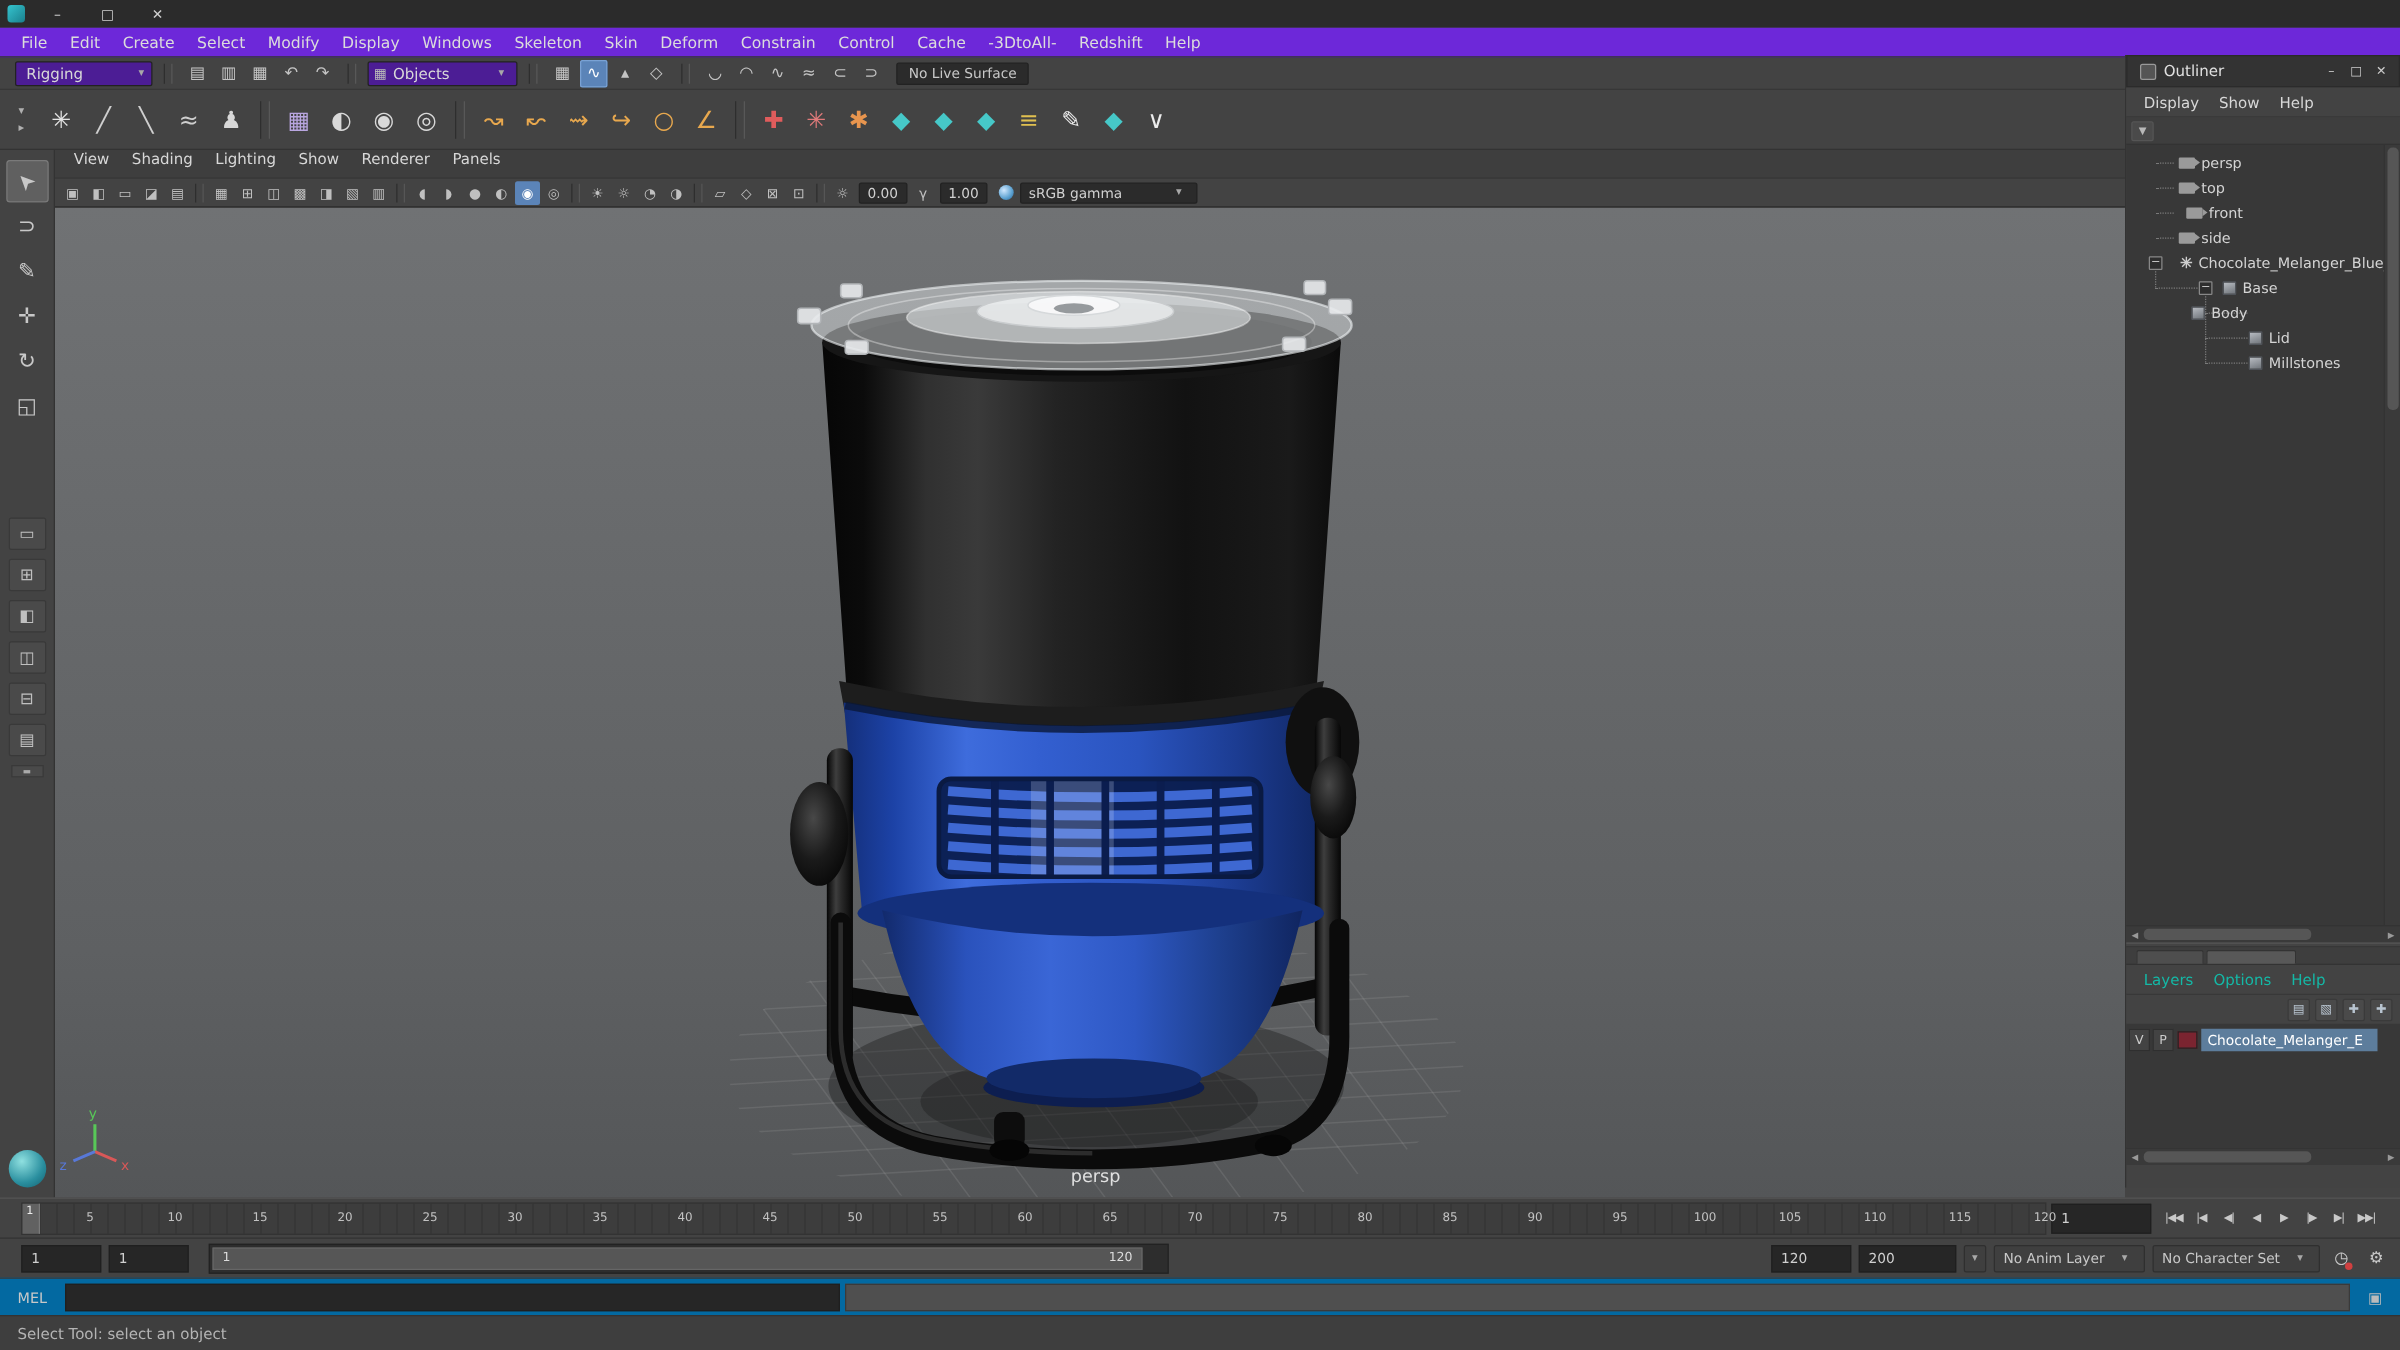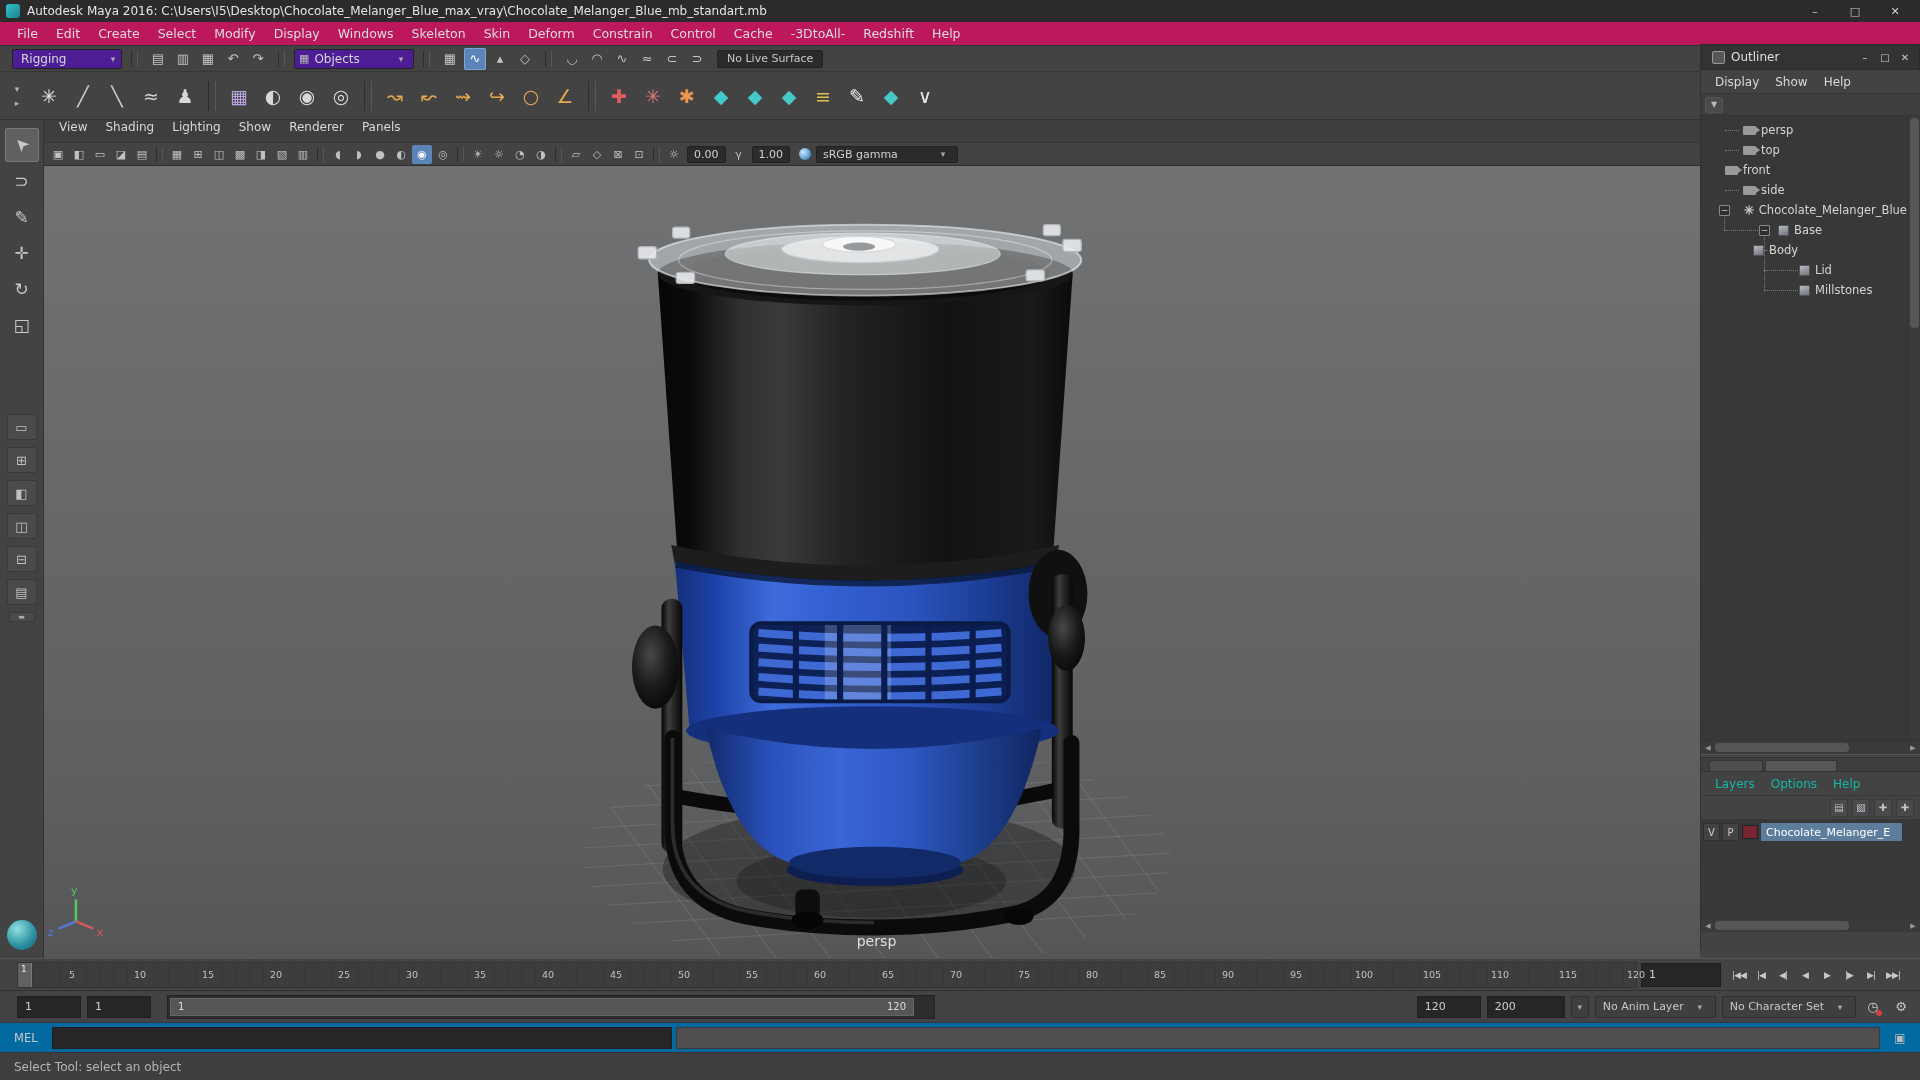--- a/index.html
+++ b/index.html
@@ -7,21 +7,21 @@
   body{background:#444;font-family:"DejaVu Sans",sans-serif;color:#d8d8d8;overflow:hidden;position:relative;font-size:12px}
 
   
   .titlebar{position:absolute;left:0;top:0;width:1920px;height:22px;background:#2b2b2b;display:flex;align-items:center;padding:0 4px;z-index:70}
   .app-icon{width:14px;height:14px;border-radius:3px;background:linear-gradient(135deg,#35c4cf,#1a7f8c);margin:0 7px 0 2px;flex:none}
   .title-text{flex:1;font-size:12px;color:#e4e4e4;white-space:nowrap;overflow:hidden}
   .winbtns{display:flex;gap:2px;margin-right:2px}
   .winbtn{width:38px;height:20px;display:flex;align-items:center;justify-content:center;color:#cfcfcf;font-size:11px}
 
   
-  .menubar{position:absolute;top:22px;left:0;width:1920px;height:24px;background:#be185d;border-bottom:1px solid #333;display:flex;align-items:center;padding-left:8px;z-index:40}
+  .menubar{position:absolute;top:22px;left:0;width:1920px;height:24px;background:#6d28d9;border-bottom:1px solid #333;display:flex;align-items:center;padding-left:8px;z-index:40}
   .menubar .mi{padding:0 9px;font-size:12.5px;color:#dcdcdc;white-space:nowrap}
 
   
   .statusline{position:absolute;top:46px;left:0;width:1700px;height:26px;background:#434343;border-bottom:1px solid #373737;display:flex;align-items:center;padding-left:12px;gap:3px;z-index:30}
   .grip{width:7px;height:16px;border-left:1px solid #2e2e2e;border-right:1px solid #585858;margin:0 6px;flex:none}
   .dropdown{height:20px;background:#4c1d95;border:1px solid #222;border-radius:2px;display:flex;align-items:center;font-size:12px;color:#d8d8d8}
   .menuset{width:110px;padding-left:8px;justify-content:space-between}
   .dd-arrow{width:16px;text-align:center;color:#a8a8a8;font-size:9px}
   .ibtn{width:22px;height:22px;display:flex;align-items:center;justify-content:center;font-size:13px;color:#c4c4c4;border-radius:2px}
   .ibtn.active{background:#5b84b8;color:#fff;box-shadow:inset 0 0 0 1px #7aa2d4}
@@ -132,21 +132,20 @@
   .cl-input{width:620px;height:22px;background:#262626;border:1px solid #1f1f1f}
   .cl-result{flex:1;height:22px;background:#4f4f4f;border:1px solid #3a3a3a;margin-left:4px}
   .cl-btn{width:24px;height:22px;margin:0 8px;display:flex;align-items:center;justify-content:center;color:#bbb;font-size:12px}
   .helpline{position:absolute;top:1052px;left:0;width:1920px;height:28px;background:#3e3e3e;border-top:1px solid #333;display:flex;align-items:center;padding-left:14px;font-size:12px;color:#b4b4b4;z-index:20}
 </style>
 </head>
 <body>
 
 <div class="titlebar">
   <div class="app-icon"></div>
-  <div class="title-text">Autodesk Maya 2016: C:\Users\I5\Desktop\Chocolate_Melanger_Blue_max_vray\Chocolate_Melanger_Blue_mb_standart.mb</div>
   <div class="winbtns">
     <div class="winbtn">–</div>
     <div class="winbtn">□</div>
     <div class="winbtn">✕</div>
   </div>
 </div>
 
 <div class="menubar">
   <span class="mi">File</span>
   <span class="mi">Edit</span>
@@ -481,21 +480,21 @@
     <div class="conn c-stubB" style="top:174px"></div>
 
     <div class="trow" style="top:4px;padding-left:42px">
       <span class="cam-icon"></span>
       <span class="lbl">persp</span>
     </div>
     <div class="trow" style="top:24px;padding-left:42px">
       <span class="cam-icon"></span>
       <span class="lbl">top</span>
     </div>
-    <div class="trow" style="top:44px;padding-left:24px">
+    <div class="trow" style="top:44px;padding-left:48px">
       <span class="cam-icon"></span>
       <span class="lbl">front</span>
     </div>
     <div class="trow" style="top:64px;padding-left:42px">
       <span class="cam-icon"></span>
       <span class="lbl">side</span>
     </div>
     <div class="trow" style="top:84px;padding-left:18px">
       <span class="expander">−</span>
       <span style="width:16px"></span>

